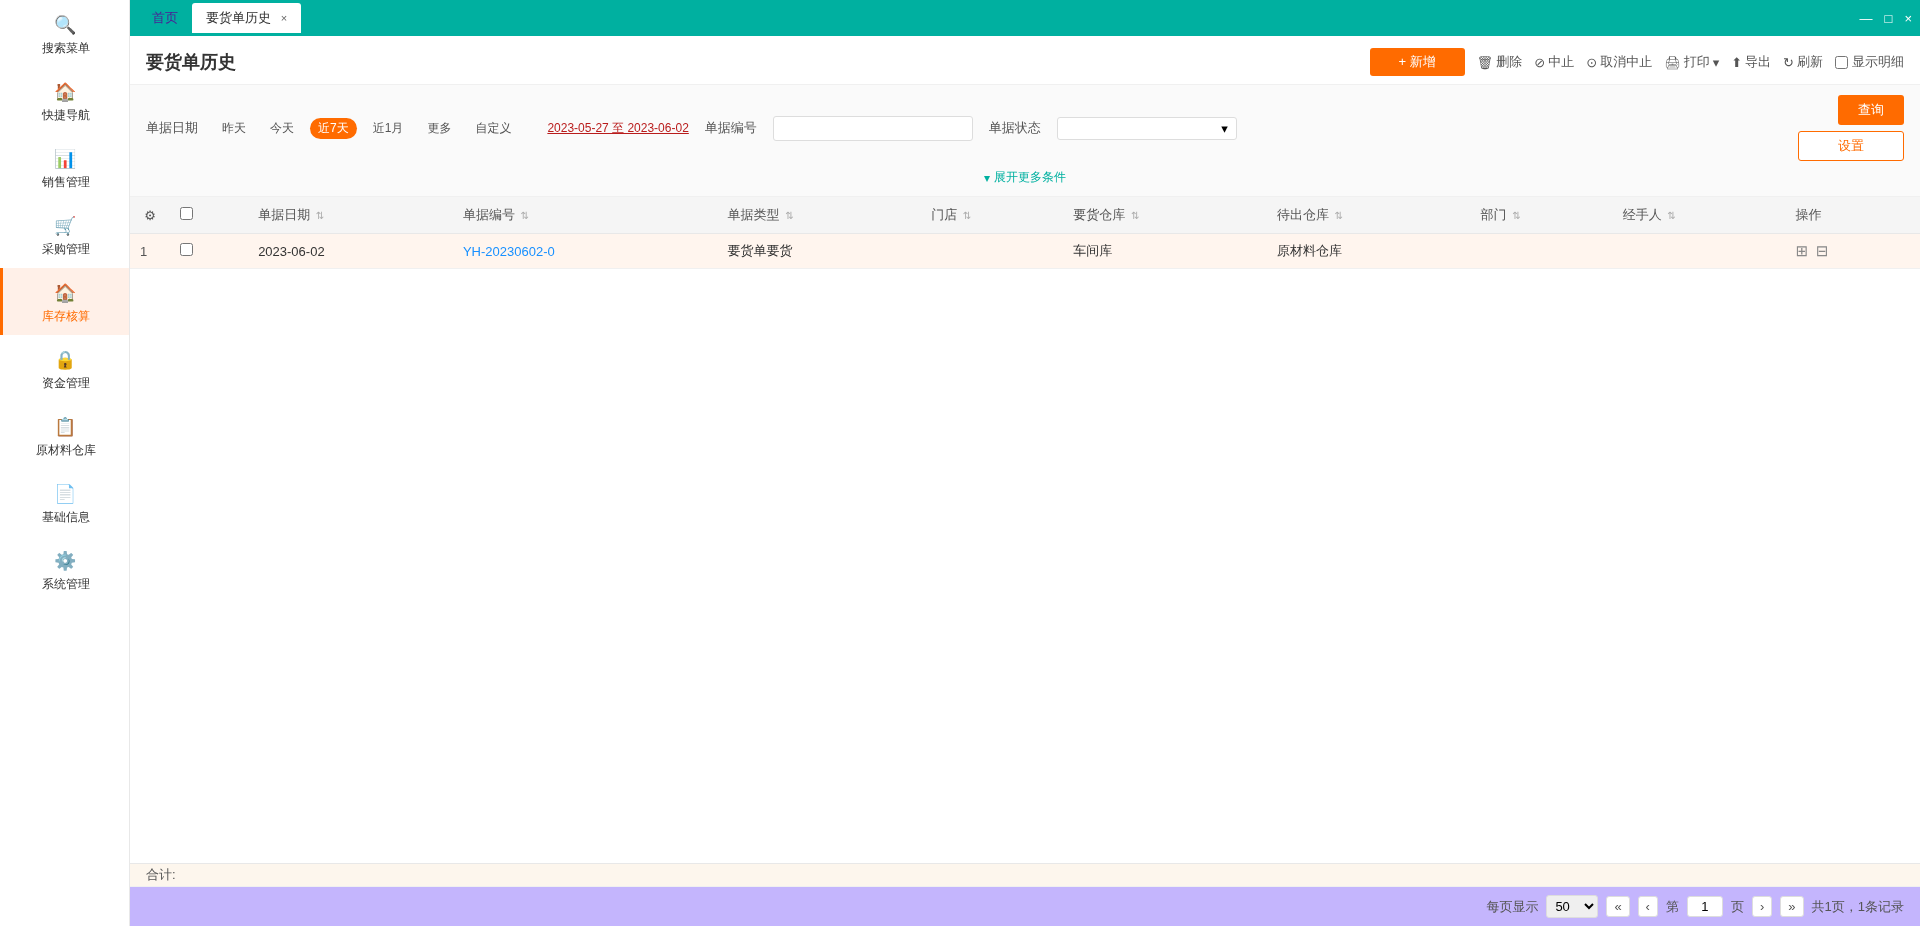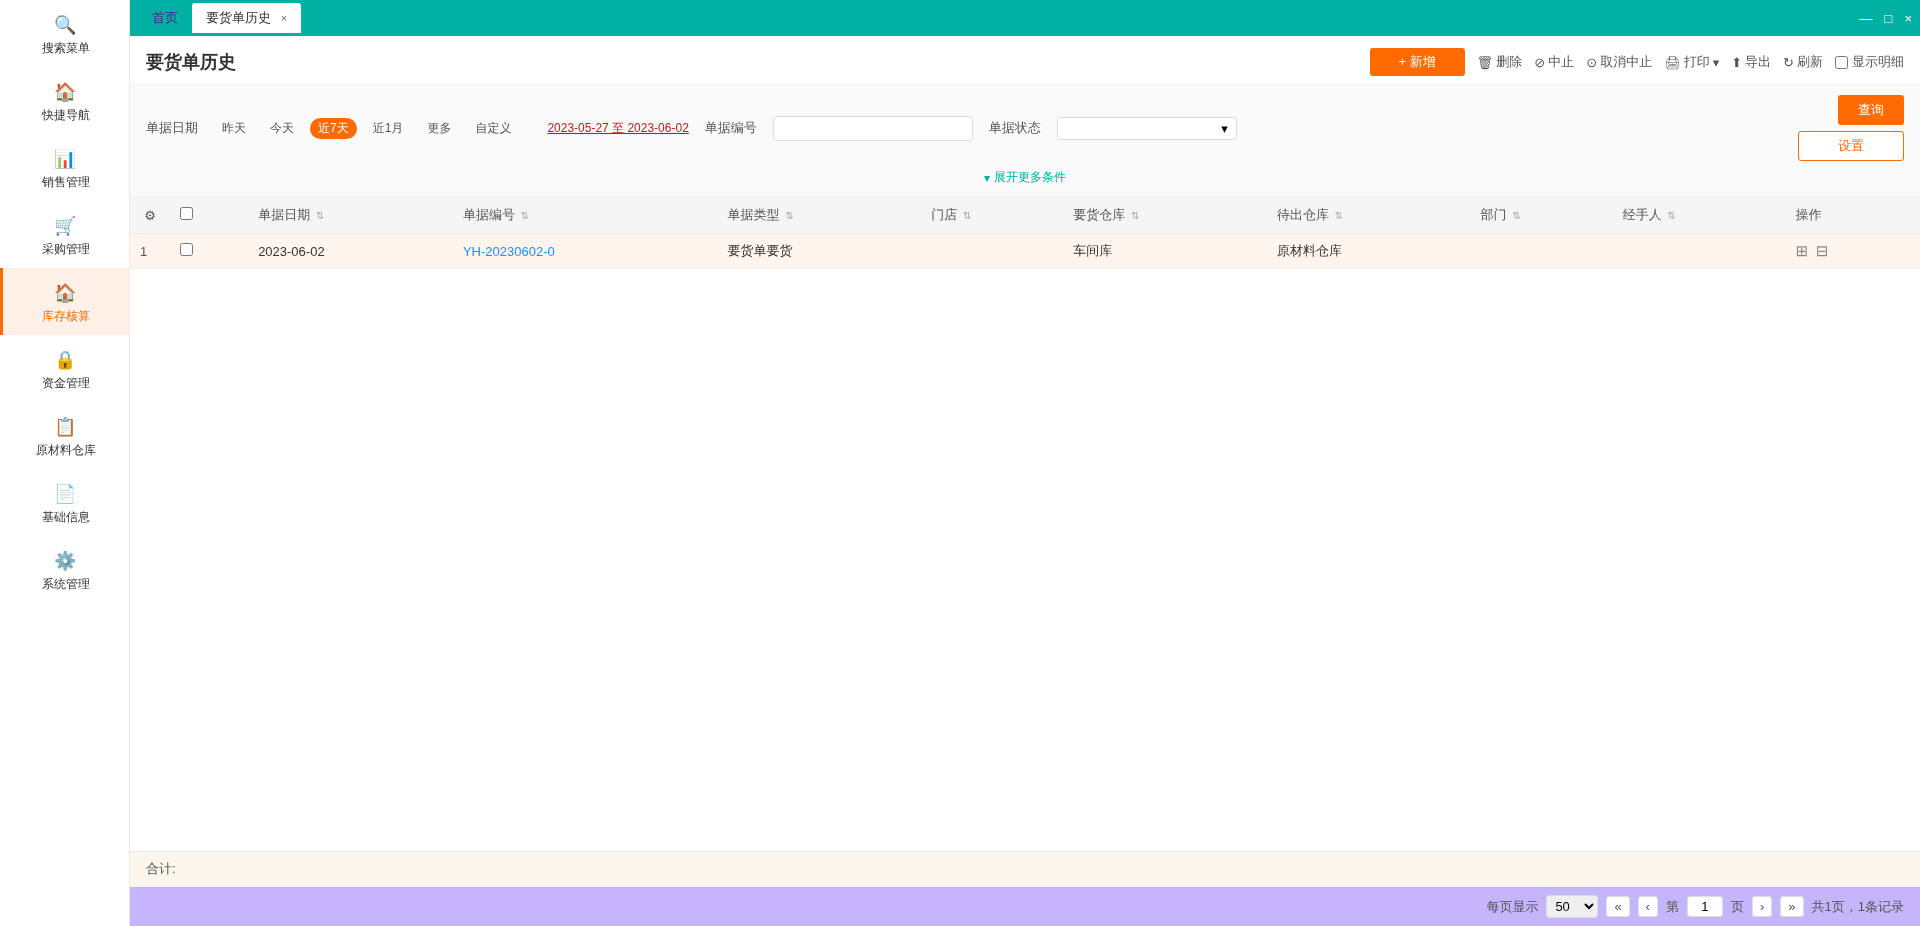--- a/index.html
+++ b/index.html
@@ -186,21 +186,21 @@
     }
     tr.row-highlight { background: #fff5ee; }
     .link-text { color: #1890ff; cursor: pointer; text-decoration: none; }
     .th-settings { width: 40px; text-align: center; cursor: pointer; }
     .td-num { color: #555; }
     .op-icon { color: #888; cursor: pointer; font-size: 15px; margin-right: 4px; }
 
     
     .summary-row {
       background: #fdf6ed;
-      padding: 8px 16px;
+      padding: 2px 16px;
       border-top: 1px solid #e8e8e8;
       color: #555;
       font-size: 13px;
       flex-shrink: 0;
     }
 
     
     .pagination {
       display: flex;
       align-items: center;

